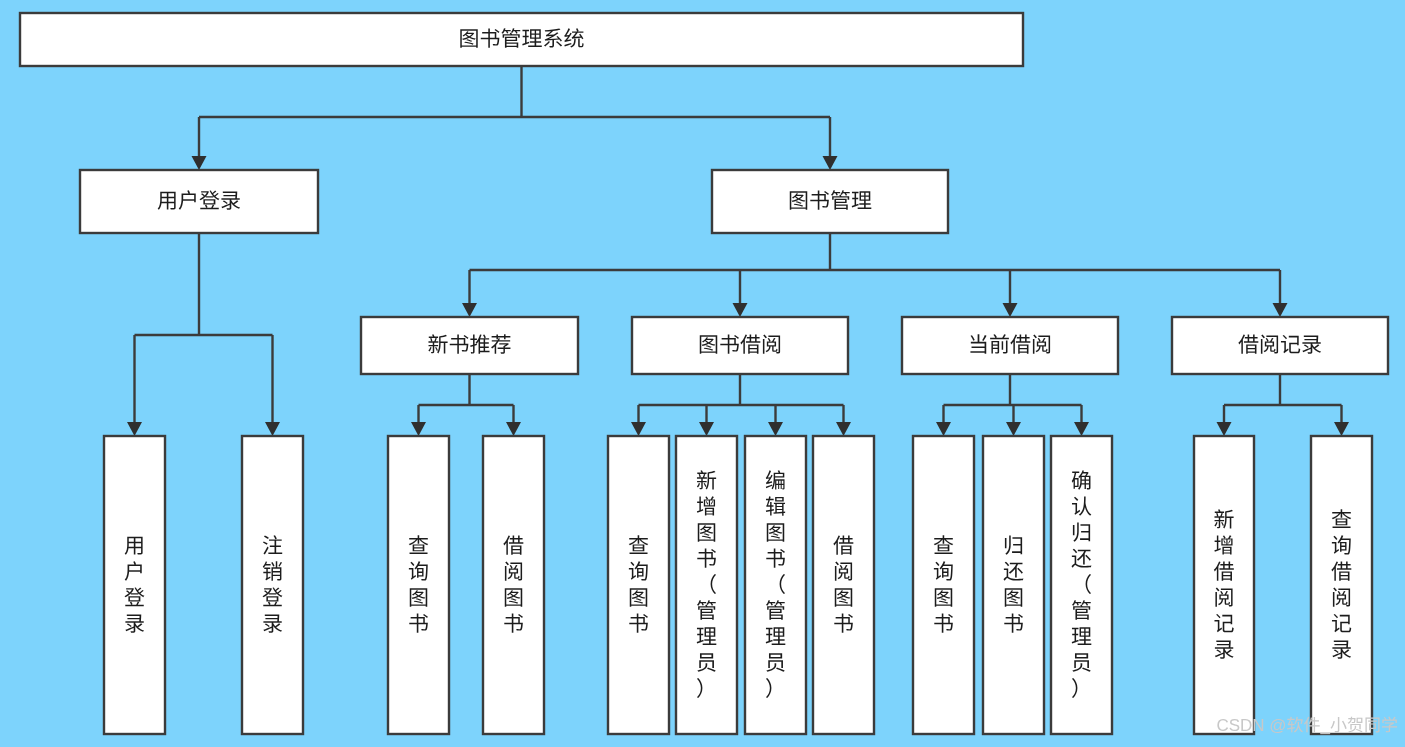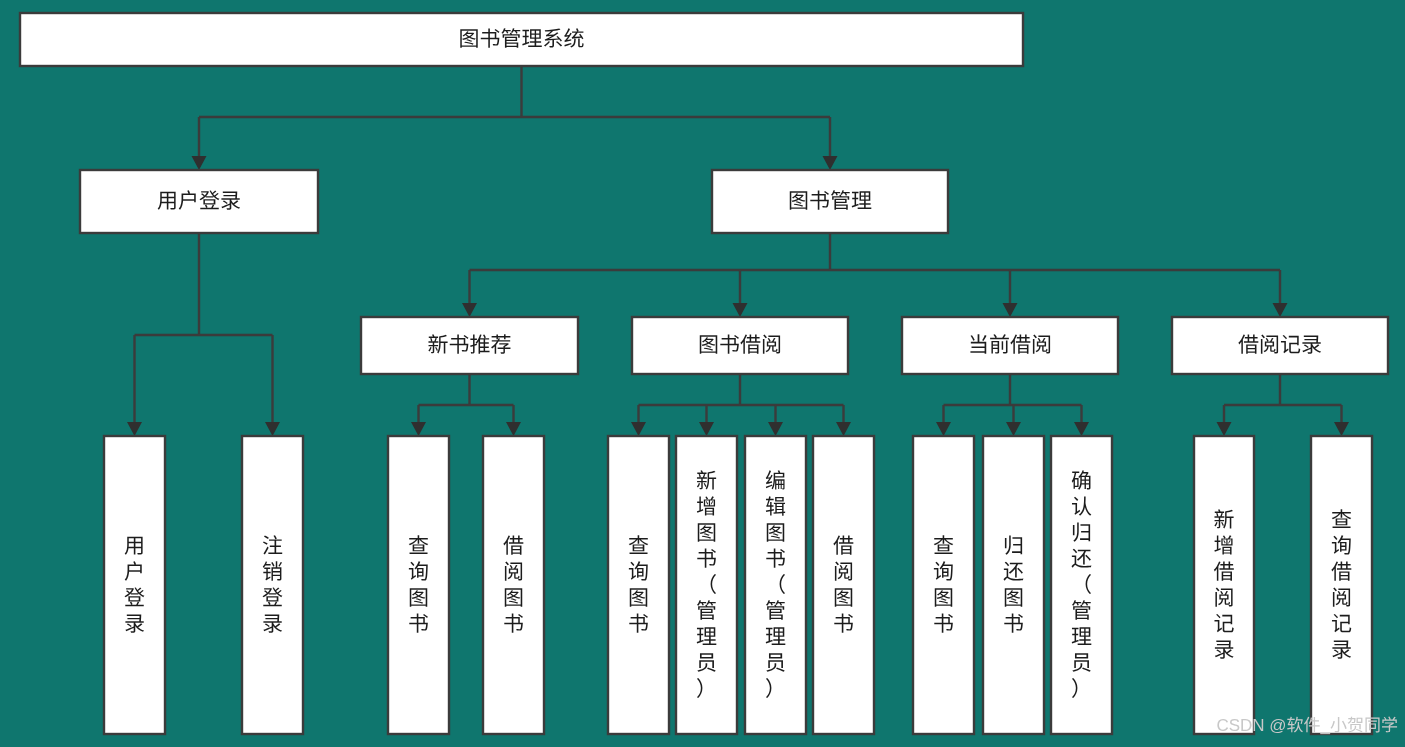--- a/index.html
+++ b/index.html
@@ -11,21 +11,21 @@
   body {
     width: 1405px;
     height: 747px;
     overflow: hidden;
     font-family: "Liberation Sans", "DejaVu Sans", sans-serif;
   }
   #diagram-root {
     position: relative;
     width: 1405px;
     height: 747px;
-    background: #0f766e;
+    background: #7dd3fc;
   }
   svg.diagram-canvas {
     display: block;
     width: 1405px;
     height: 747px;
   }
   .node-box {
     fill: #ffffff;
     stroke: #3b3b3b;
     stroke-width: 2.4;

